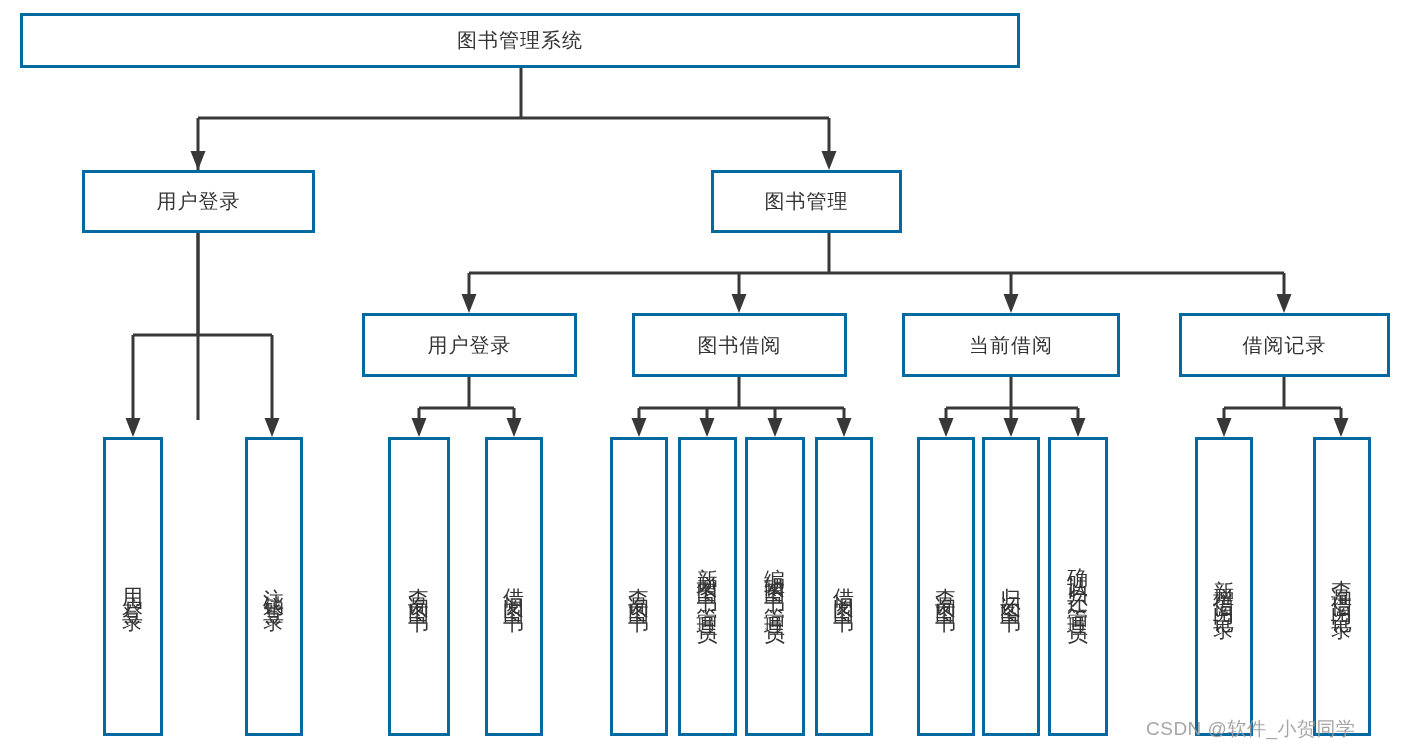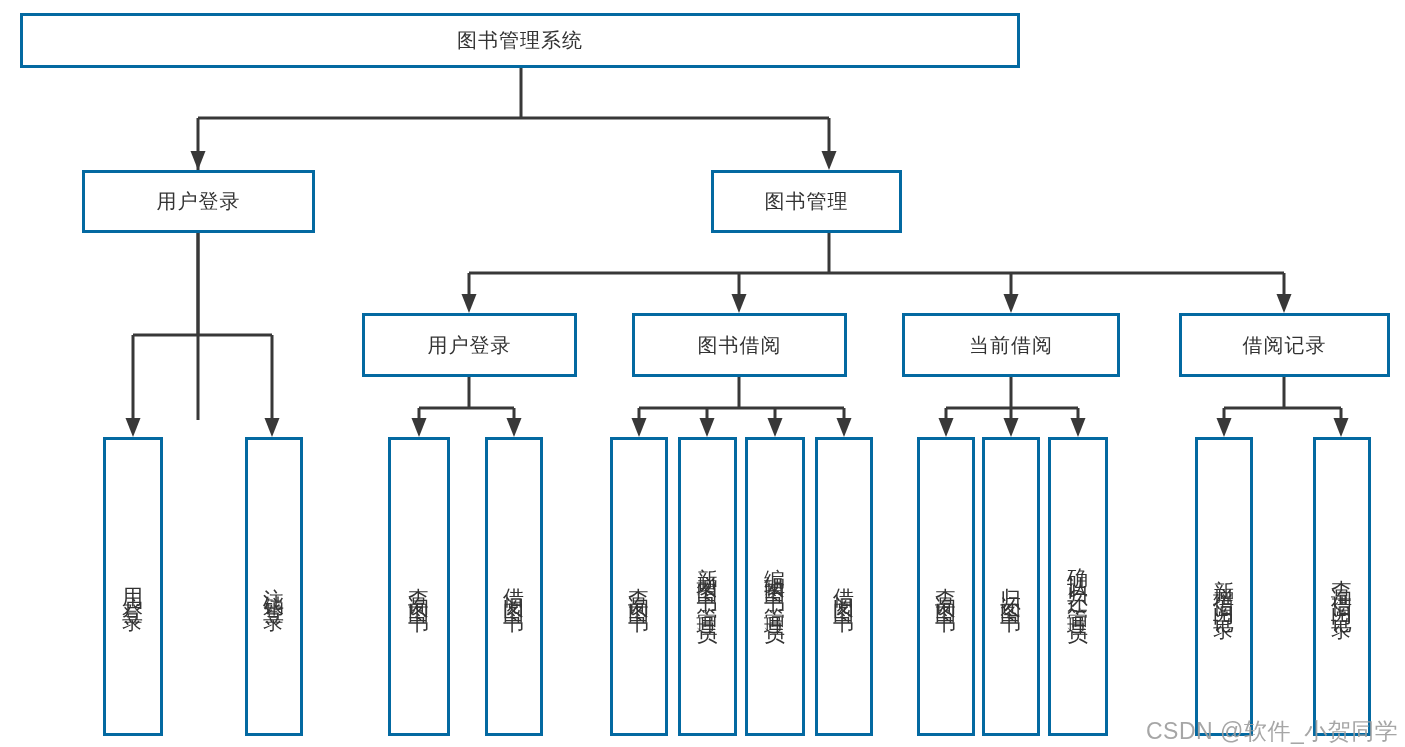--- a/index.html
+++ b/index.html
@@ -31,21 +31,21 @@
   .node.v{
     writing-mode:vertical-lr;
     text-orientation:mixed;
     font-size:21px;
     letter-spacing:8px;
     line-height:1;
   }
   .watermark{
     position:absolute;
     left:1146px;top:716px;
-    font-size:23px;
+    font-size:19px;
     color:rgba(158,158,158,0.92);
     letter-spacing:0.5px;
     white-space:nowrap;
     z-index:3;
   }
   svg path.wire{stroke:#383838;stroke-width:3;fill:none;}
   svg polygon.arrow{fill:#383838;stroke:none;}
 </style>
 </head>
 <body>

